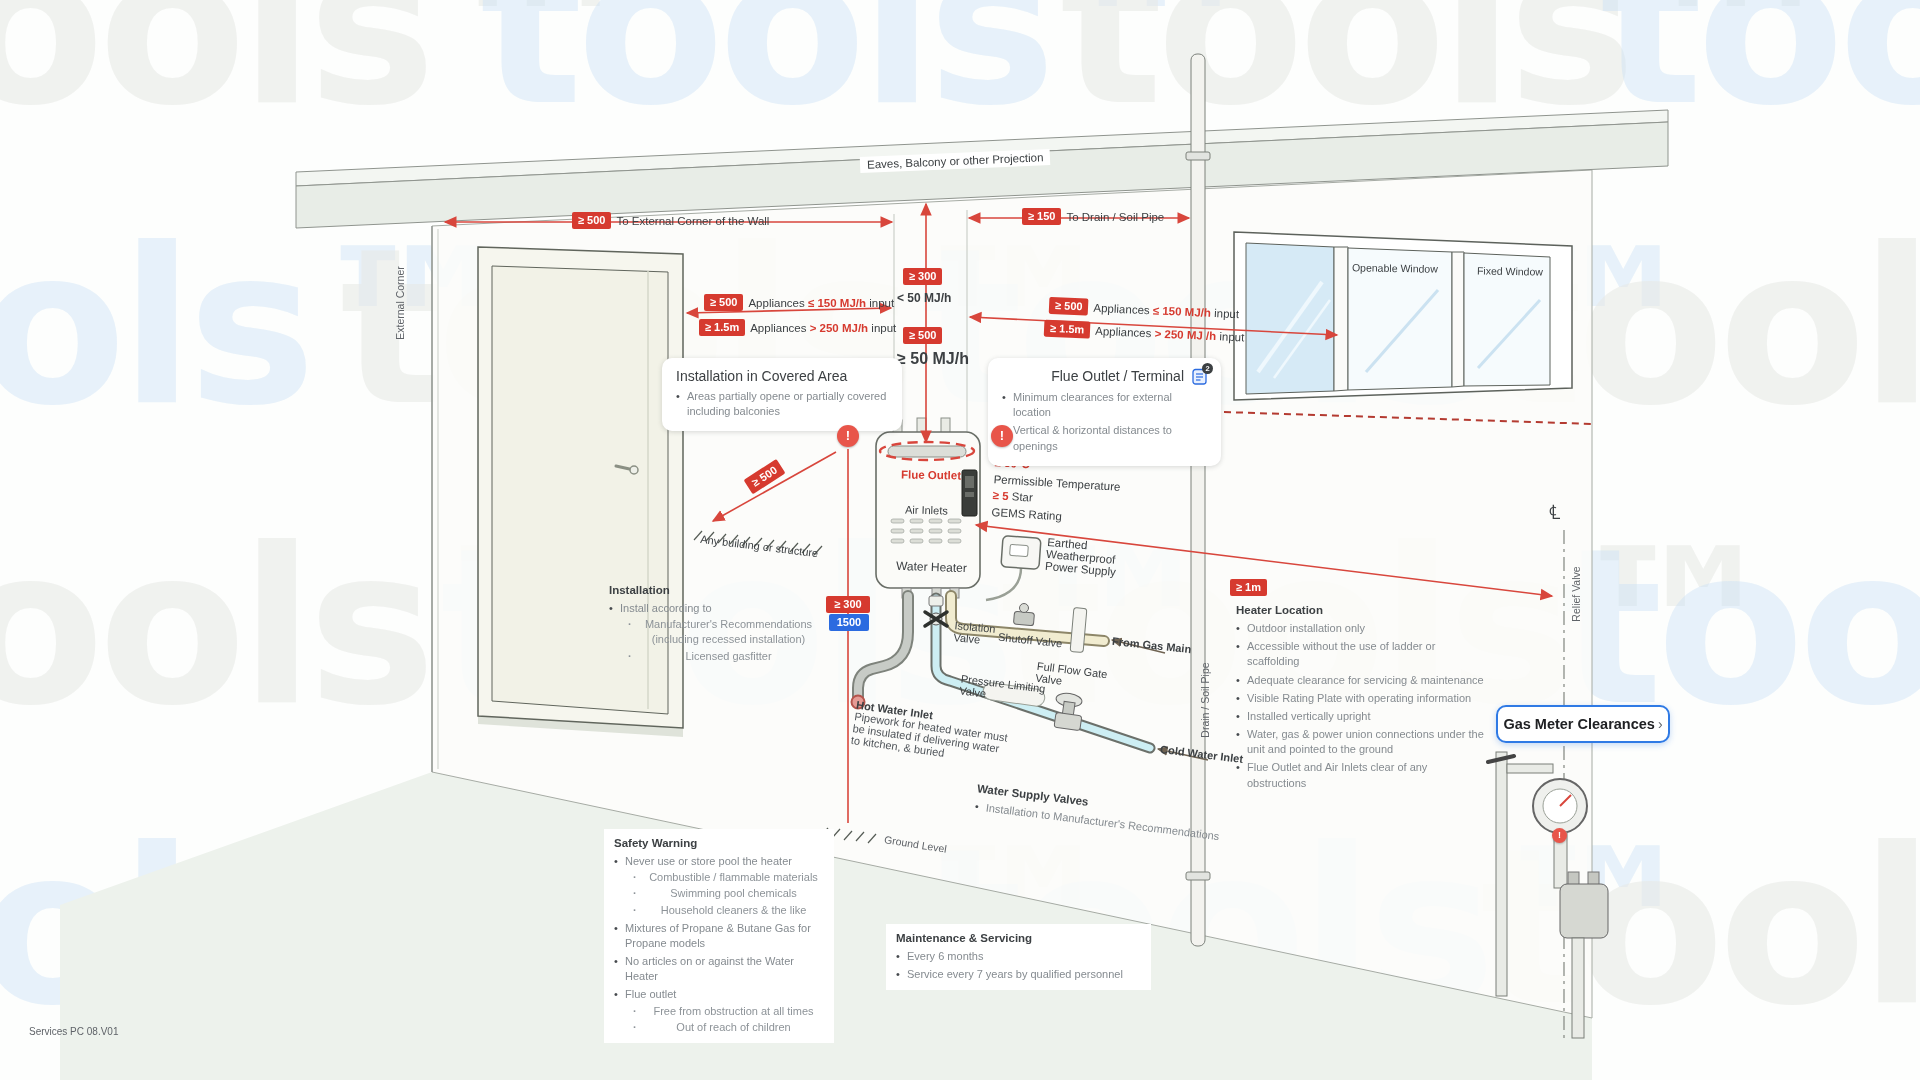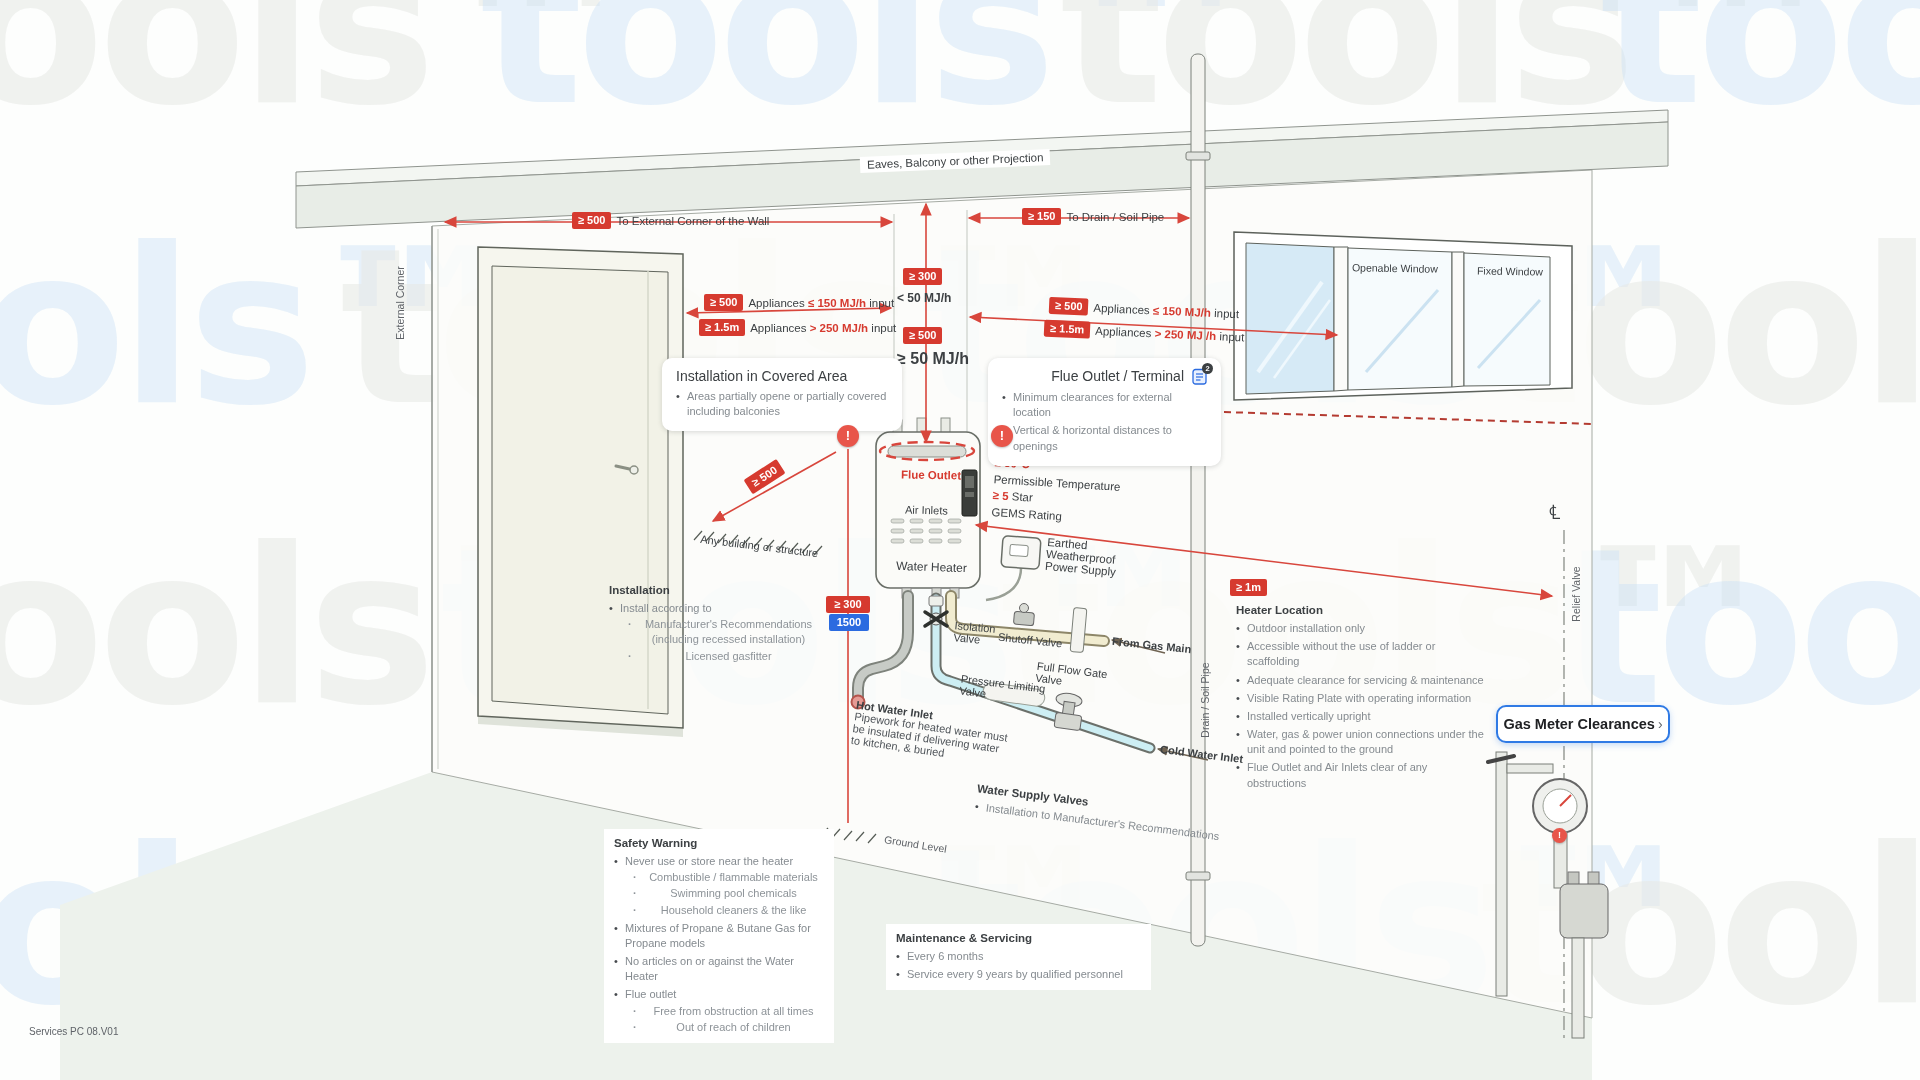--- a/index.html
+++ b/index.html
@@ -363,21 +363,21 @@
       <li>Installed vertically upright</li>
       <li>Water, gas &amp; power union connections under the unit and pointed to the ground</li>
       <li>Flue Outlet and Air Inlets clear of any obstructions</li>
     </ul>
   </div>
 
   <div class="block whitebg" style="left:604px;top:829px;width:210px">
     <div class="btitle">Safety Warning</div>
     <ul class="blist">
       <li>
-        <span>Never use or store near the heater</span>
+        <span>Never use or store pool the heater</span>
         <ul class="sublist">
           <li>Combustible / flammable materials</li>
           <li>Swimming pool chemicals</li>
           <li>Household cleaners &amp; the like</li>
         </ul>
       </li>
       <li>Mixtures of Propane &amp; Butane Gas for Propane models</li>
       <li>No articles on or against the Water Heater</li>
       <li>
         <span>Flue outlet</span>
@@ -386,21 +386,21 @@
           <li>Out of reach of children</li>
         </ul>
       </li>
     </ul>
   </div>
 
   <div class="block whitebg" style="left:886px;top:924px;width:245px">
     <div class="btitle">Maintenance &amp; Servicing</div>
     <ul class="blist">
       <li>Every 6 months</li>
-      <li>Service every 9 years by qualified personnel</li>
+      <li>Service every 7 years by qualified personnel</li>
     </ul>
   </div>
 
   <div class="block" style="left:975px;top:798px;width:260px;transform:rotate(7deg)">
     <div class="btitle">Water Supply Valves</div>
     <ul class="blist" style="white-space:nowrap">
       <li>Installation to Manufacturer's Recommendations</li>
     </ul>
   </div>
 

